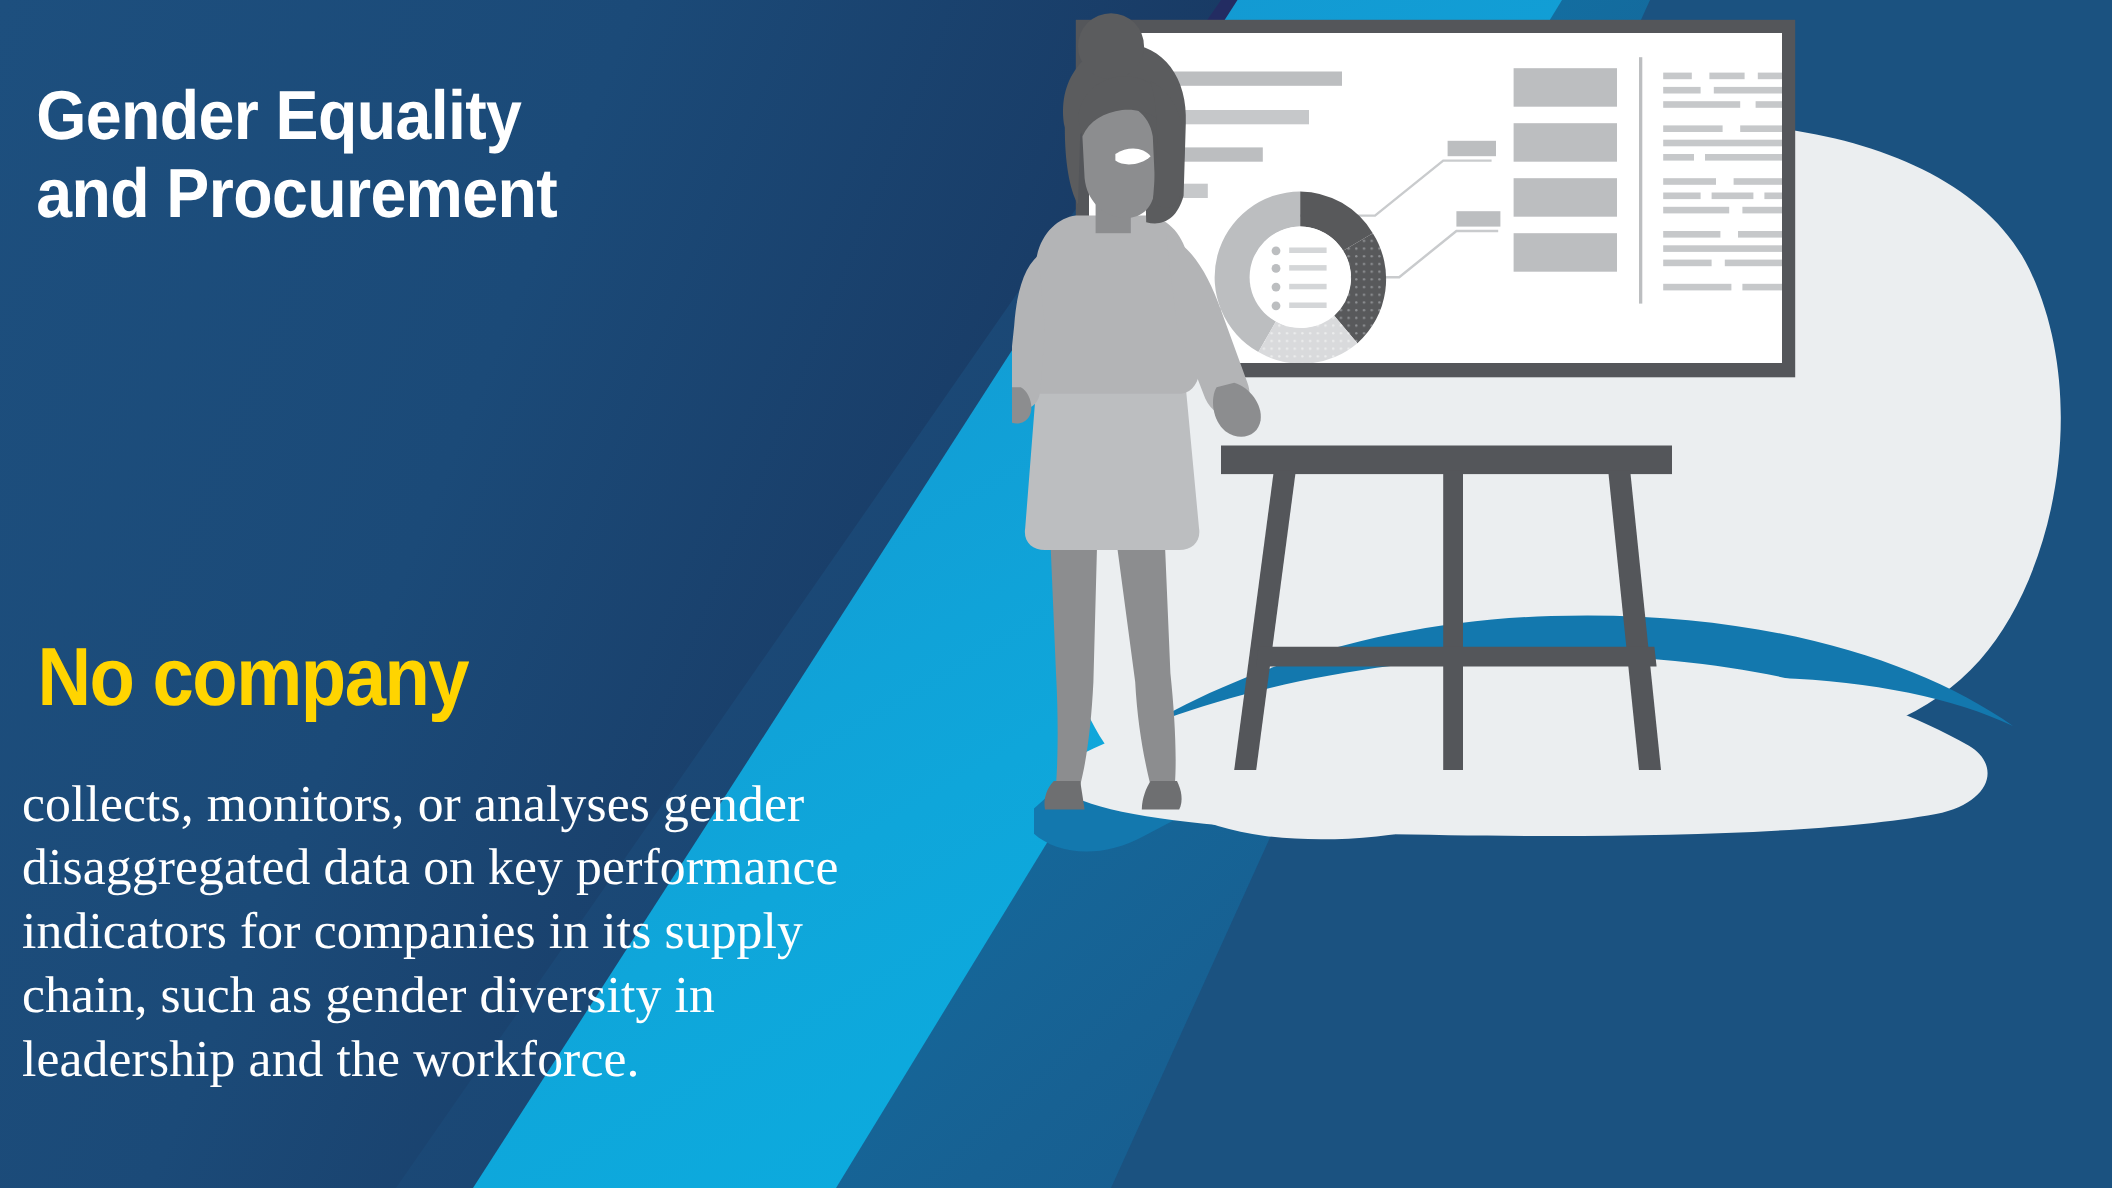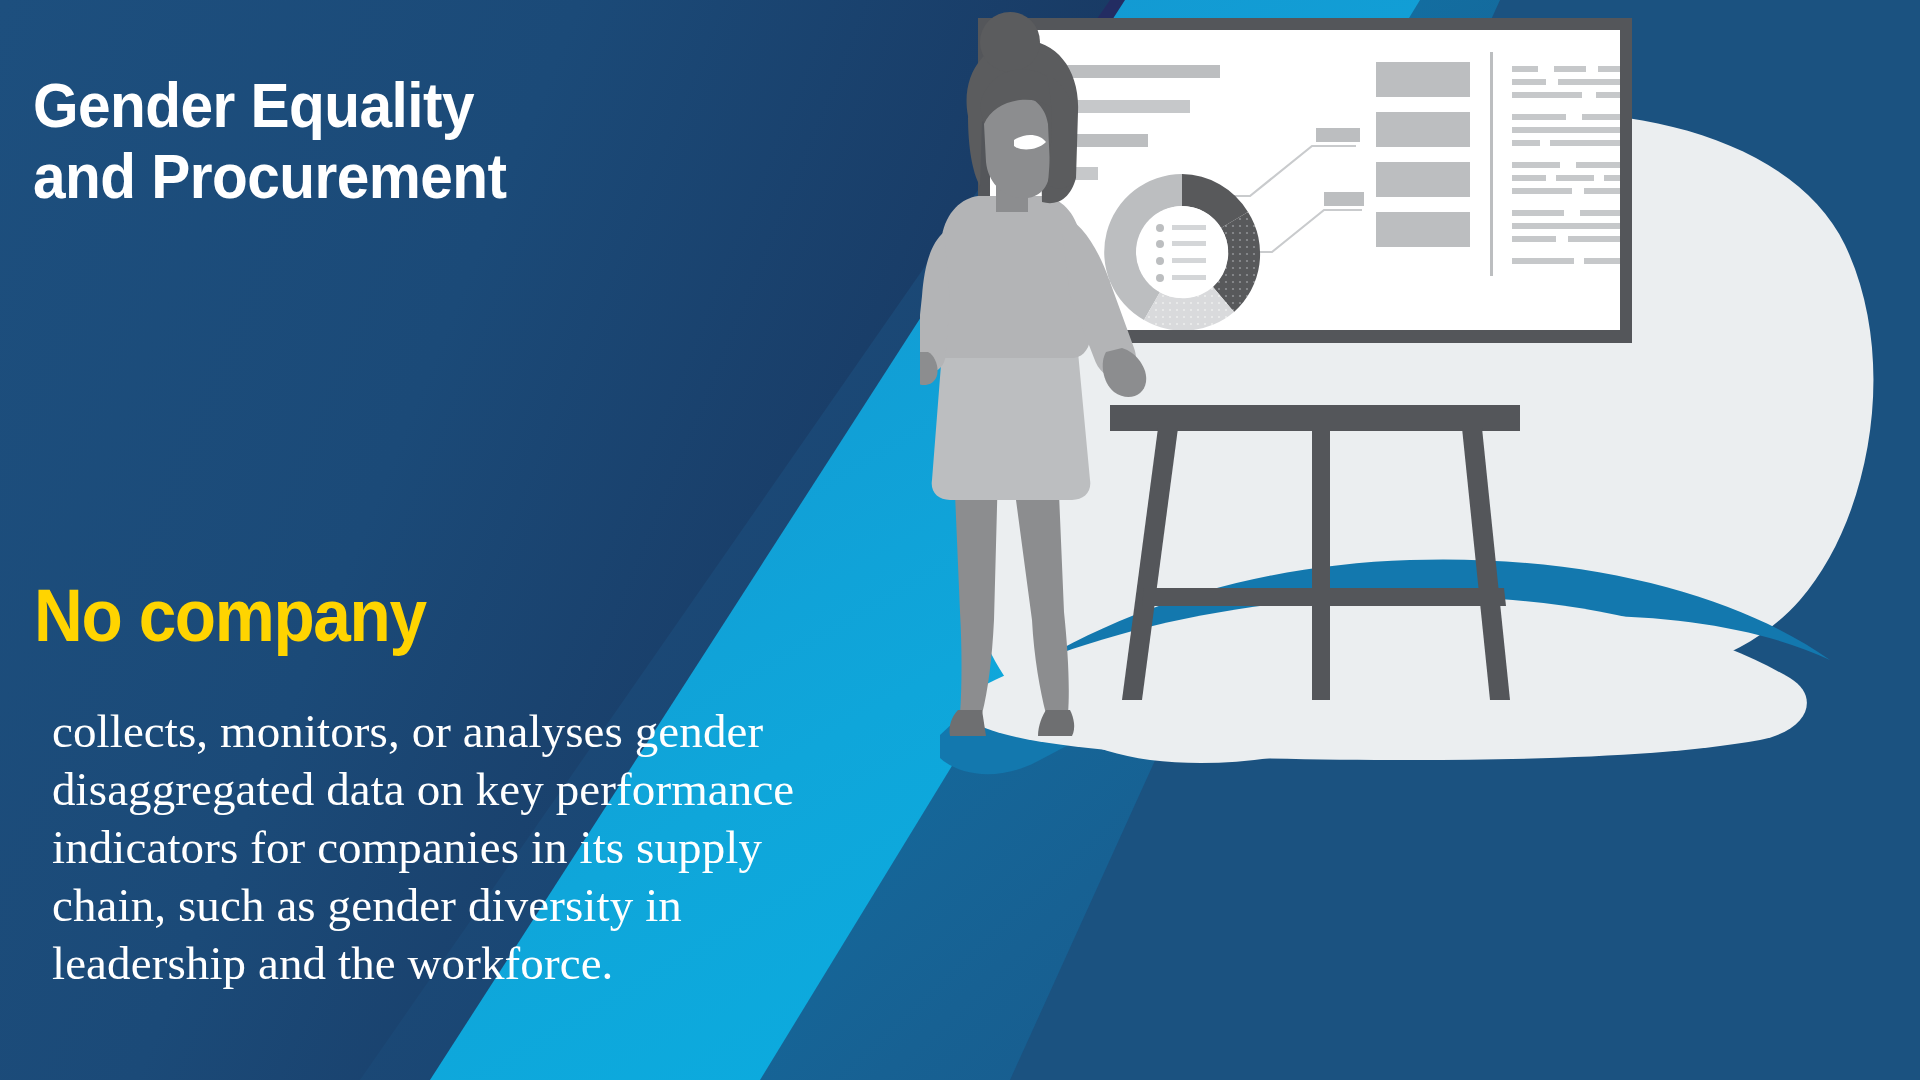--- a/index.html
+++ b/index.html
@@ -35,21 +35,21 @@
     font-size:75px;
     line-height:1;
     letter-spacing:-1.5px;
     color:#FFD400;
     transform:scaleX(0.9);
     transform-origin:left top;
     white-space:nowrap;
   }
 
   .body-par{
-    position:absolute;left:52px;top:655px;width:1090px;
+    position:absolute;left:20px;top:655px;width:1090px;
     font-family:"Liberation Serif","DejaVu Serif",serif;
     font-size:47px;
     line-height:1.235;
     color:#ffffff;
     white-space:pre-line;
     letter-spacing:0.1px;
   }
 
   
   .illus{position:absolute;left:920px;top:0;width:1000px;height:1080px;}

